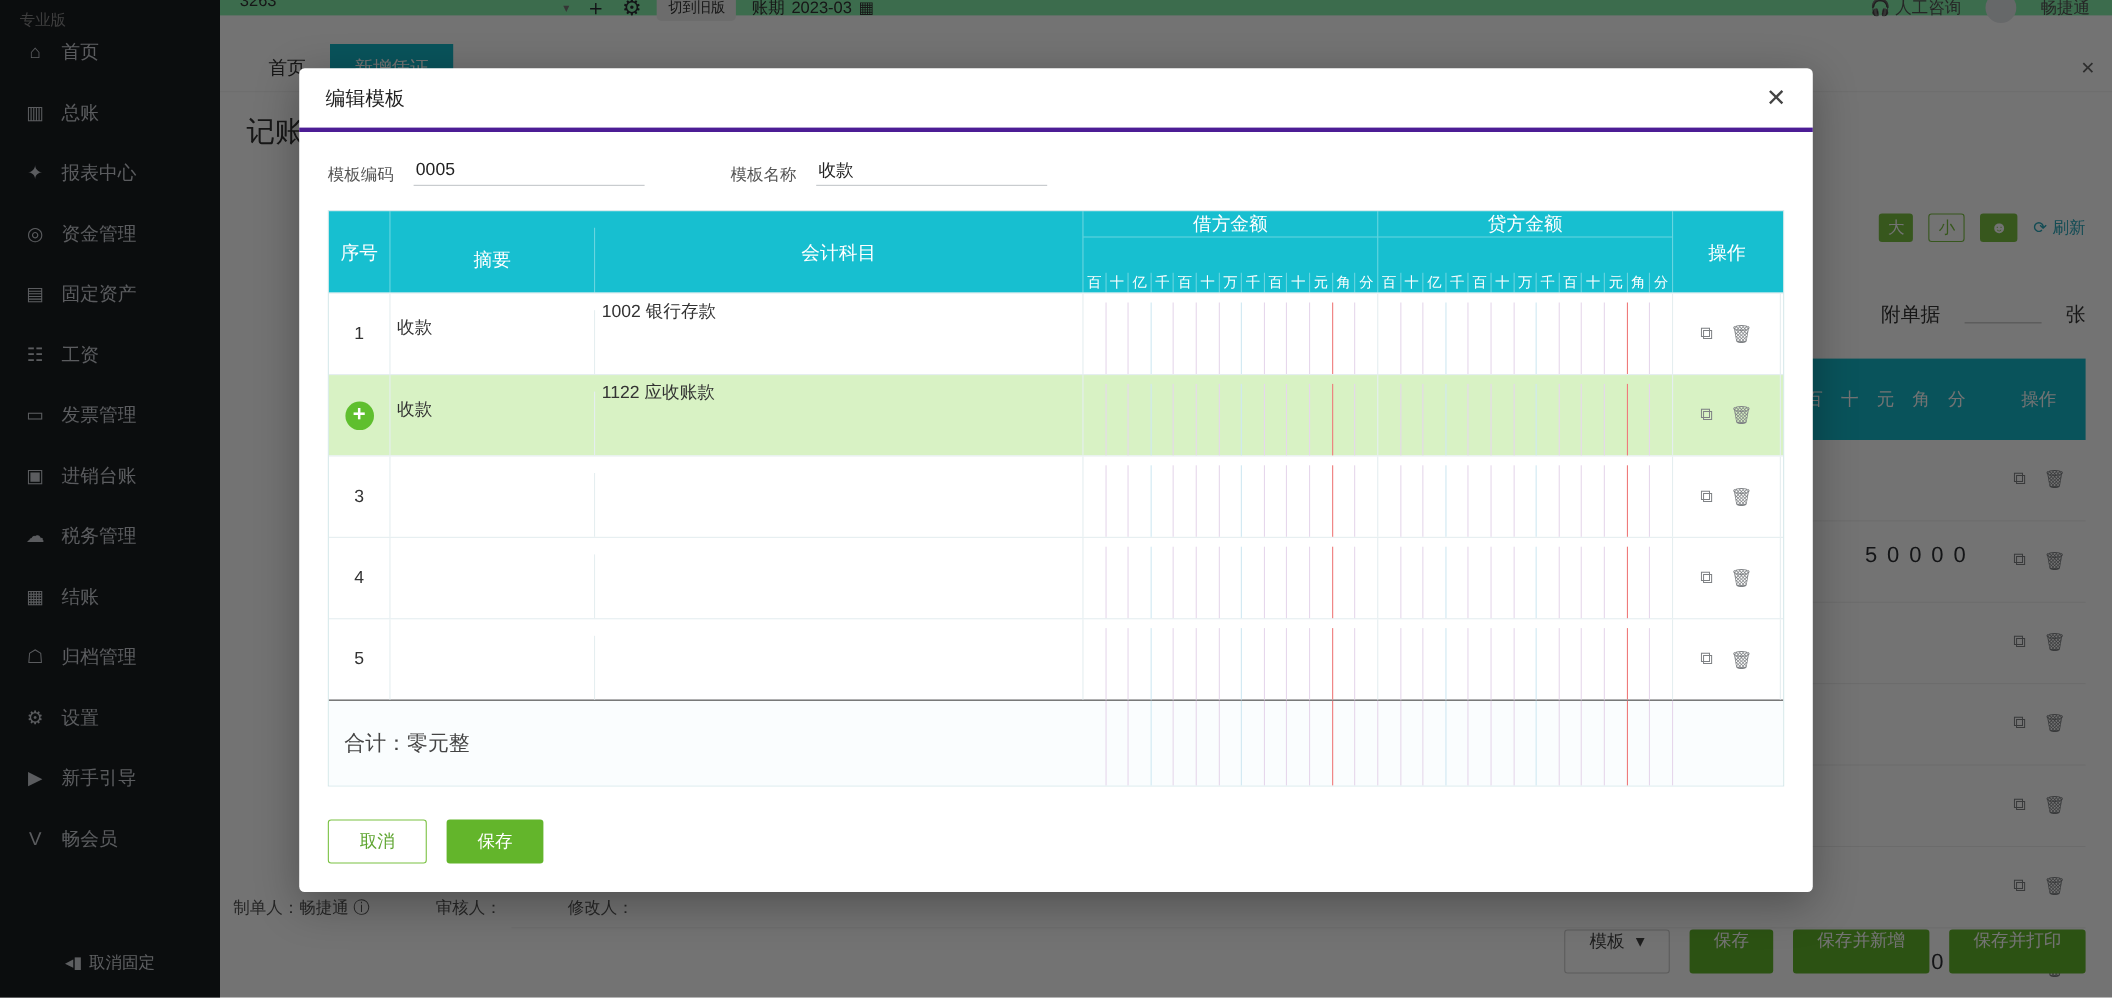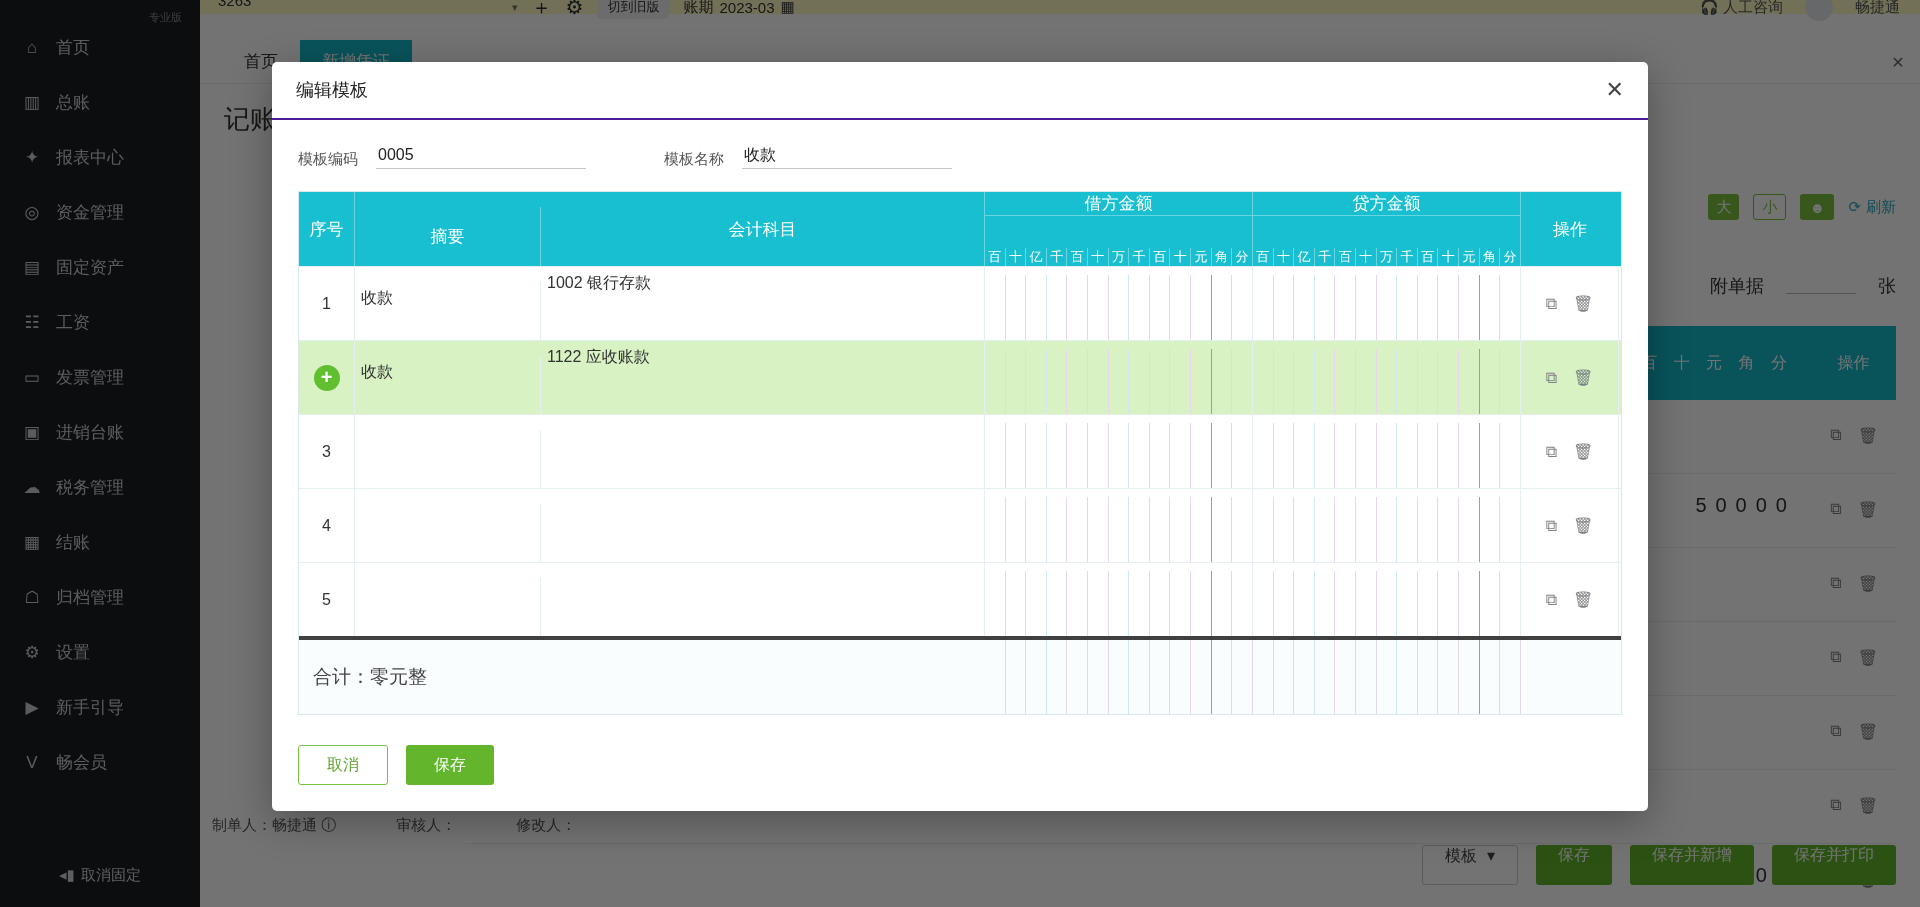--- a/index.html
+++ b/index.html
@@ -2,25 +2,25 @@
 <html><head>
 <meta charset="utf-8">
 <style>
 * { box-sizing: border-box; margin: 0; padding: 0; }
 html, body { width: 1920px; height: 907px; font-family: "Microsoft YaHei", Arial, sans-serif; overflow: hidden; }
 body { background: #f5f5f5; position: relative; }
 
 
 .app-bg { position: absolute; inset: 0; background: #fff; }
 .sidebar { position: absolute; left:0; top:0; bottom:0; width:200px; background:#1a1d21; color:#cfd3d7; }
-.sidebar .logo { height:10px; padding:10px 18px; font-size:11px; color:#888;text-align:right; }
+.sidebar .logo { height:10px; padding:10px 18px; font-size:14px; color:#888; }
 .side-item { height:55px; display:flex; align-items:center; padding:0 22px; font-size:17px; color:#c9cdd2; gap:14px; }
 .side-item .ic { width:20px; height:20px; display:inline-flex; align-items:center; justify-content:center; }
 .side-cancel { position:absolute; bottom:12px; left:0; right:0; height:40px; display:flex; align-items:center; justify-content:center; color:#cfd3d7; font-size:15px; gap:6px;}
-.topbar { position:absolute; left:200px; right:0; top:0; height:14px; background:#fef9c3; }
+.topbar { position:absolute; left:200px; right:0; top:0; height:14px; background:#86efac; }
 .tb-left { display:flex; align-items:center; gap:14px; padding-left:18px; height:100%; }
 .tb-sel { width:280px; height:30px; border:none; background:transparent; color:#333; font-size:15px; }
 .tb-chev { color:#777; font-size:11px;}
 .tb-ic { color:#2b2e33; font-size:20px; }
 .tb-switch { background:#f0f0f0; border-radius:4px; padding:3px 10px; font-size:13px; color:#333;}
 .tb-period { display:flex; align-items:center; gap:6px; color:#333; font-size:15px;}
 .tb-right { position:absolute; right:20px; top:0; height:100%; display:flex; align-items:center; gap:22px; color:#555; font-size:15px;}
 .tb-right .ava { width:28px; height:28px; border-radius:50%; background:#e3e6e9;}
 .tabstrip { position:absolute; left:200px; right:0; top:40px; height:44px; background:#fff; border-bottom:1px solid #eee; display:flex; align-items:center; padding-left:22px; gap:0; }
 .tab { padding:0 22px; height:100%; display:flex; align-items:center; font-size:17px; color:#333; }
@@ -43,21 +43,21 @@
 .bg-row .ops { position:absolute; right:18px; top:26px; display:flex; gap:16px; color:#7a7d80;}
 .foot-info { position:absolute; left:12px; bottom:72px; color:#555; font-size:15px; display:flex; gap:60px;}
 .foot-btns { position:absolute; right:24px; bottom:22px; display:flex; gap:18px; }
 .foot-btns .btn { height:40px; padding:0 22px; border-radius:3px; display:flex; align-items:flex-start; font-size:16px; }
 .foot-btns .b-tmpl { border:1px solid #ccc; color:#444; gap:10px;}
 .foot-btns .bg { background:#63b52b; color:#fff; }
 
 
 .overlay { position:absolute; inset:0; background:rgba(0,0,0,.55); }
 .modal { position:absolute; left:272px; top:62px; width:1376px; background:#fff; border-radius:5px; box-shadow:0 10px 40px rgba(0,0,0,.3); }
-.m-head { height:58px; display:flex; align-items:center; justify-content:space-between; padding:0 24px; border-bottom:2px solid #4c1d95;}
+.m-head { height:58px; display:flex; align-items:center; justify-content:space-between; padding:0 24px; border-bottom:4px solid #4c1d95;}
 .m-head .ttl { font-size:18px; color:#222; font-weight:500;}
 .m-head .x { font-size:22px; color:#444; cursor:pointer; }
 .m-body { padding:22px 26px 10px;}
 .form-row { display:flex; gap:78px; align-items:flex-end; margin-bottom:22px;}
 .fld { display:flex; align-items:flex-end; gap:18px;}
 .fld label { font-size:15px; color:#555; }
 .fld input { width:210px; border:none; border-bottom:1px solid #c4c7ca; font-size:16px; color:#222; padding:4px 2px; outline:none;}
 
 .grid { border:1px solid #d7e9ec; }
 .grid .gh { display:flex; background:#17bfd0; color:#fff; height:74px; font-size:17px; }
@@ -79,21 +79,21 @@
 .grow .c-sum, .grow .c-sub { justify-content:flex-start; padding-left:6px; padding-top:6px;}
 .amtcells { display:flex; width:100%; height:100%; }
 .amtcells .dc { flex:1; border-right:1px solid #e6d7ec; }
 .amtcells .dc.blue { border-right:1px solid #cfe8f2;}
 .amtcells .dc.red { border-right:1px solid #ef7b7b;}
 .amtcells .dc:last-child { border-right:none;}
 .grow .c-op { align-items:center; padding-top:0; gap:16px; }
 .opic { color:#7e8184; font-size:16px; }
 .addbtn { width:26px; height:26px; border-radius:50%; background:#5fbf2e; color:#fff; display:flex; align-items:center; justify-content:center; font-size:20px; font-weight:700;}
 .grow .c-seq.withadd { padding:0; }
-.gtotal { display:flex; height:78px; border-top:4px solid #404040; background:#fafdfe;}
+.gtotal { display:flex; height:78px; border-top:1px solid #404040; background:#fafdfe;}
 .gtotal .lab { width:686px; display:flex; align-items:center; padding-left:14px; font-size:19px; color:#444;}
 .gtotal .ac { width:268px; display:flex;}
 .gtotal .ac .dc { flex:1; border-right:1px solid #e6d7ec;}
 .gtotal .ac .dc.blue { border-right:1px solid #cfe8f2;}
 .gtotal .ac .dc.red { border-right:1px solid #ef7b7b;}
 .gtotal .opc { width:98px;}
 .m-foot { display:flex; justify-content:flex-start; gap:18px; padding:20px 26px 26px;}
 .m-foot .btn { height:40px; padding:0 28px; border-radius:3px; font-size:16px; display:flex; align-items:center; cursor:pointer;}
 .m-foot .cancel { border:1px solid #7ac142; color:#5fa531; background:#fff;}
 .m-foot .save { background:#63b52b; color:#fff;}

